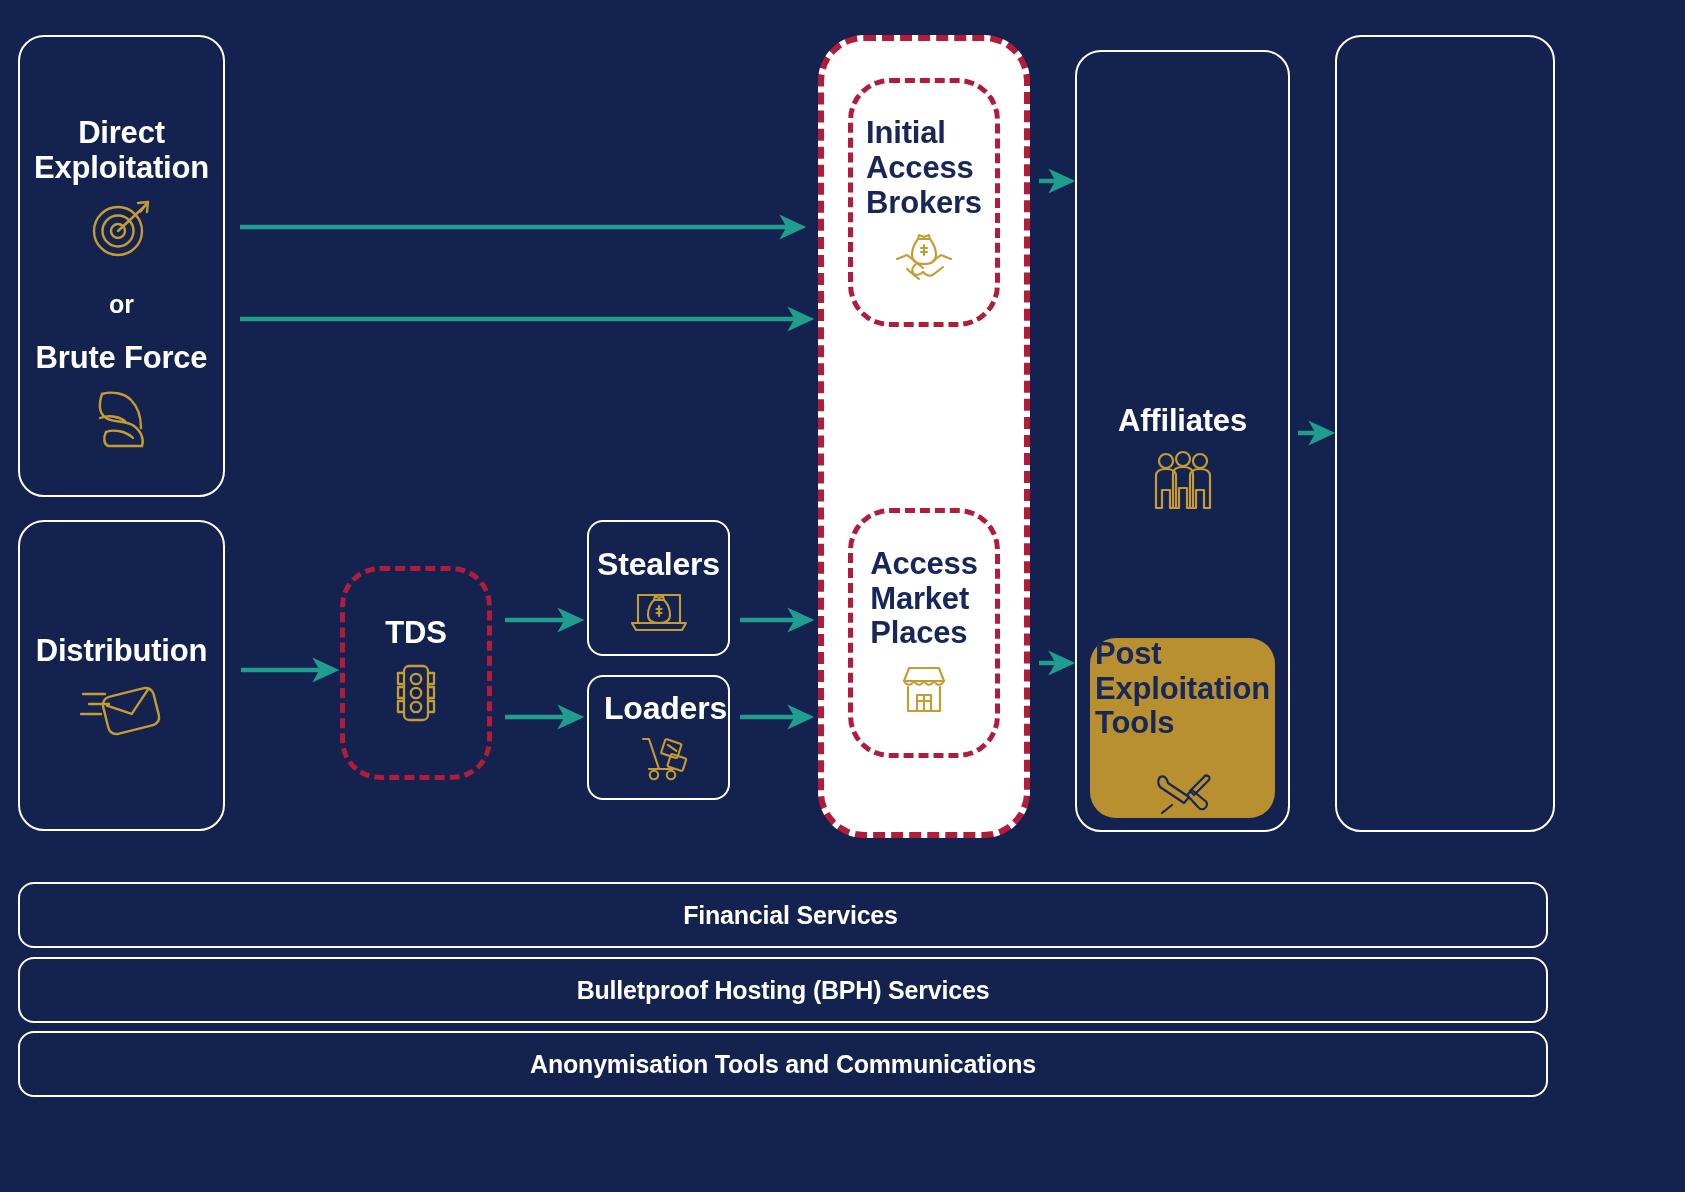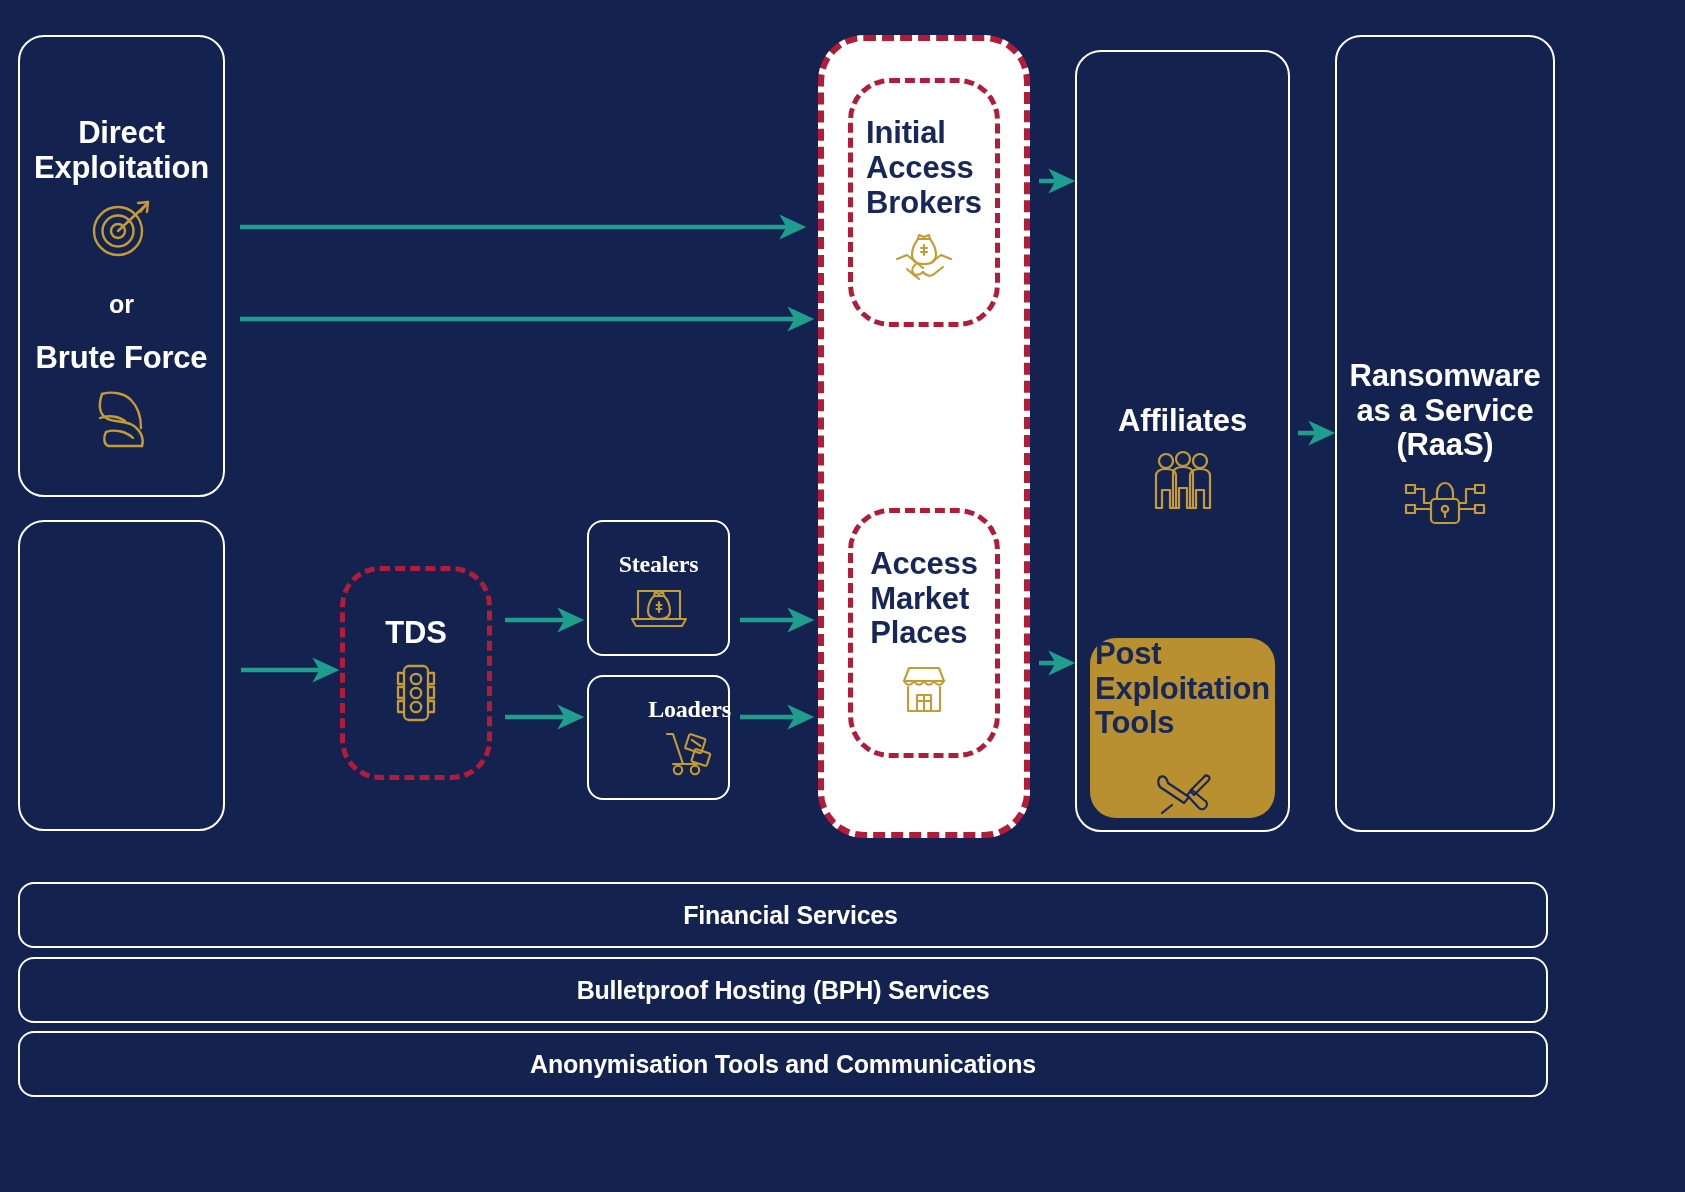--- a/index.html
+++ b/index.html
@@ -55,21 +55,21 @@
   }
   .lbl {
     color: #ffffff;
     font-weight: bold;
     font-size: 31px;
     line-height: 1.12;
     letter-spacing: -0.2px;
     white-space: pre-line;
   }
   .lbl.dark { color: #17275a; }
-  .lbl.small { font-size: 24px; font-family: Liberation Serif, serif; }
+  .lbl.small { font-size: 32px; }
   .icon { display:block; margin-top: 12px; }
   .bar {
     position: absolute;
     border: 2px solid #ffffff;
     border-radius: 16px;
     display: flex; align-items: center; justify-content: center;
   }
   .bar .lbl { font-size: 25px; }
   .arrow { position: absolute; }
   .orword { font-size: 25px; color:#fff; font-weight:bold; }
@@ -120,20 +120,32 @@
         <path d="M16 6 C12 18 14 26 20 30 C28 35 40 32 48 38 C56 44 58 52 56 58"></path>
         <path d="M16 6 C26 3 38 5 45 12 C52 19 55 30 55 40"></path>
         <path d="M14 30 C22 27 32 28 39 33"></path>
         <path d="M20 44 C28 41 40 43 47 50"></path>
         <path d="M20 44 C17 50 18 56 22 58 L56 58"></path>
       </svg>
     </span>
   </div>
 
   <div class="panel" style="left:18px;top:520px;width:207px;height:311px;"></div>
+  <div class="cellcontent" style="left:18px;top:620px;width:207px;height:140px;">
+    <div class="lbl">Distribution</div>
+    <span class="icon">
+      <svg width="86" height="62" viewBox="0 0 86 62" fill="none" stroke="#c59c33" stroke-width="2.4" stroke-linecap="round" stroke-linejoin="round">
+        <rect x="26" y="12" width="52" height="38" rx="8" transform="rotate(-14 52 31)"></rect>
+        <path d="M30 20 L52 34 L74 14" transform="rotate(-14 52 31)"></path>
+        <path d="M4 14 L26 14"></path>
+        <path d="M10 24 L30 24"></path>
+        <path d="M2 34 L22 34"></path>
+      </svg>
+    </span>
+  </div>
 
   <div class="dashbox" style="left:340px;top:566px;width:152px;height:214px;"></div>
   <div class="cellcontent" style="left:340px;top:612px;width:152px;height:120px;">
     <div class="lbl">TDS</div>
     <span class="icon">
       <svg width="52" height="62" viewBox="0 0 52 62" fill="none" stroke="#c59c33" stroke-width="2.3" stroke-linecap="round" stroke-linejoin="round">
         <rect x="14" y="4" width="24" height="54" rx="5"></rect>
         <circle cx="26" cy="17" r="5.2"></circle>
         <circle cx="26" cy="31" r="5.2"></circle>
         <circle cx="26" cy="45" r="5.2"></circle>
@@ -155,21 +167,21 @@
         <path d="M8 5 H50 V33 H8 Z"></path>
         <path d="M2 33 H56 L52 40 H6 Z"></path>
         <path d="M24 10 C20 14 18 20 18 25 C18 30 22 33 29 33 C36 33 40 30 40 25 C40 20 38 14 34 10 Z"></path>
         <path d="M24 10 L25 6 L29 8 L33 6 L34 10"></path>
         <path d="M29 16 V26 M26.5 19 H31.5 M26.5 23 H31.5"></path>
       </svg>
     </span>
   </div>
 
   <div class="smallbox" style="left:587px;top:675px;width:143px;height:125px;"></div>
-  <div class="cellcontent" style="left:611px;top:688px;width:157px;height:100px;">
+  <div class="cellcontent" style="left:587px;top:688px;width:157px;height:100px;">
     <div class="lbl small">Loaders</div>
     <span class="icon" style="margin-top:8px;">
       <svg width="58" height="46" viewBox="0 0 58 46" fill="none" stroke="#c59c33" stroke-width="2.1" stroke-linecap="round" stroke-linejoin="round">
         <path d="M6 4 H12 L22 34"></path>
         <path d="M12 34 H36"></path>
         <circle cx="17" cy="40" r="4.2"></circle>
         <circle cx="34" cy="40" r="4.2"></circle>
         <rect x="26" y="6" width="17" height="15" rx="1.5" transform="rotate(18 34 13)"></rect>
         <rect x="32" y="21" width="16" height="13" rx="1.5" transform="rotate(18 40 27)"></rect>
         <path d="M30 11 L40 14" transform="rotate(18 34 13)"></path>
@@ -236,41 +248,20 @@
       <svg width="58" height="44" viewBox="0 0 58 44" fill="none" stroke="#17275a" stroke-width="2.2" stroke-linecap="round" stroke-linejoin="round">
         <path d="M6 6 C3 10 4 16 9 18 L30 32 L35 26 L14 12 C13 7 10 4 6 6 Z"></path>
         <path d="M33 24 L44 36 C46 39 50 39 52 36 C54 34 53 30 50 29 L38 19 Z"></path>
         <path d="M50 6 L36 20 L40 24 L54 10 C56 8 56 6 54 5 C52 4 51 4 50 6 Z"></path>
         <path d="M18 34 L8 42"></path>
       </svg>
     </span>
   </div>
 
   <div class="panel" style="left:1335px;top:35px;width:220px;height:797px;"></div>
-  <div class="cellcontent" style="left:1335px;top:360px;width:220px;height:180px;">
-    <div class="lbl">Ransomware
-as a Service
-(RaaS)</div>
-    <span class="icon">
-      <svg width="86" height="62" viewBox="0 0 86 62" fill="none" stroke="#c59c33" stroke-width="2.2" stroke-linecap="round" stroke-linejoin="round">
-        <rect x="29" y="24" width="28" height="24" rx="4"></rect>
-        <path d="M35 24 V18 C35 12 39 8 43 8 C47 8 51 12 51 18 V24"></path>
-        <circle cx="43" cy="34" r="3.2"></circle>
-        <path d="M43 36.5 V42"></path>
-        <rect x="4" y="10" width="9" height="8"></rect>
-        <rect x="4" y="30" width="9" height="8"></rect>
-        <rect x="73" y="10" width="9" height="8"></rect>
-        <rect x="73" y="30" width="9" height="8"></rect>
-        <path d="M13 14 H22 V28 H29"></path>
-        <path d="M13 34 H24 M24 34 H29"></path>
-        <path d="M73 14 H64 V28 H57"></path>
-        <path d="M73 34 H62 M62 34 H57"></path>
-      </svg>
-    </span>
-  </div>
 
   <div class="bar" style="left:18px;top:882px;width:1530px;height:66px;padding-left:15px;">
     <div class="lbl">Financial Services</div>
   </div>
   <div class="bar" style="left:18px;top:957px;width:1530px;height:66px;">
     <div class="lbl">Bulletproof Hosting (BPH) Services</div>
   </div>
   <div class="bar" style="left:18px;top:1031px;width:1530px;height:66px;">
     <div class="lbl">Anonymisation Tools and Communications</div>
   </div>

